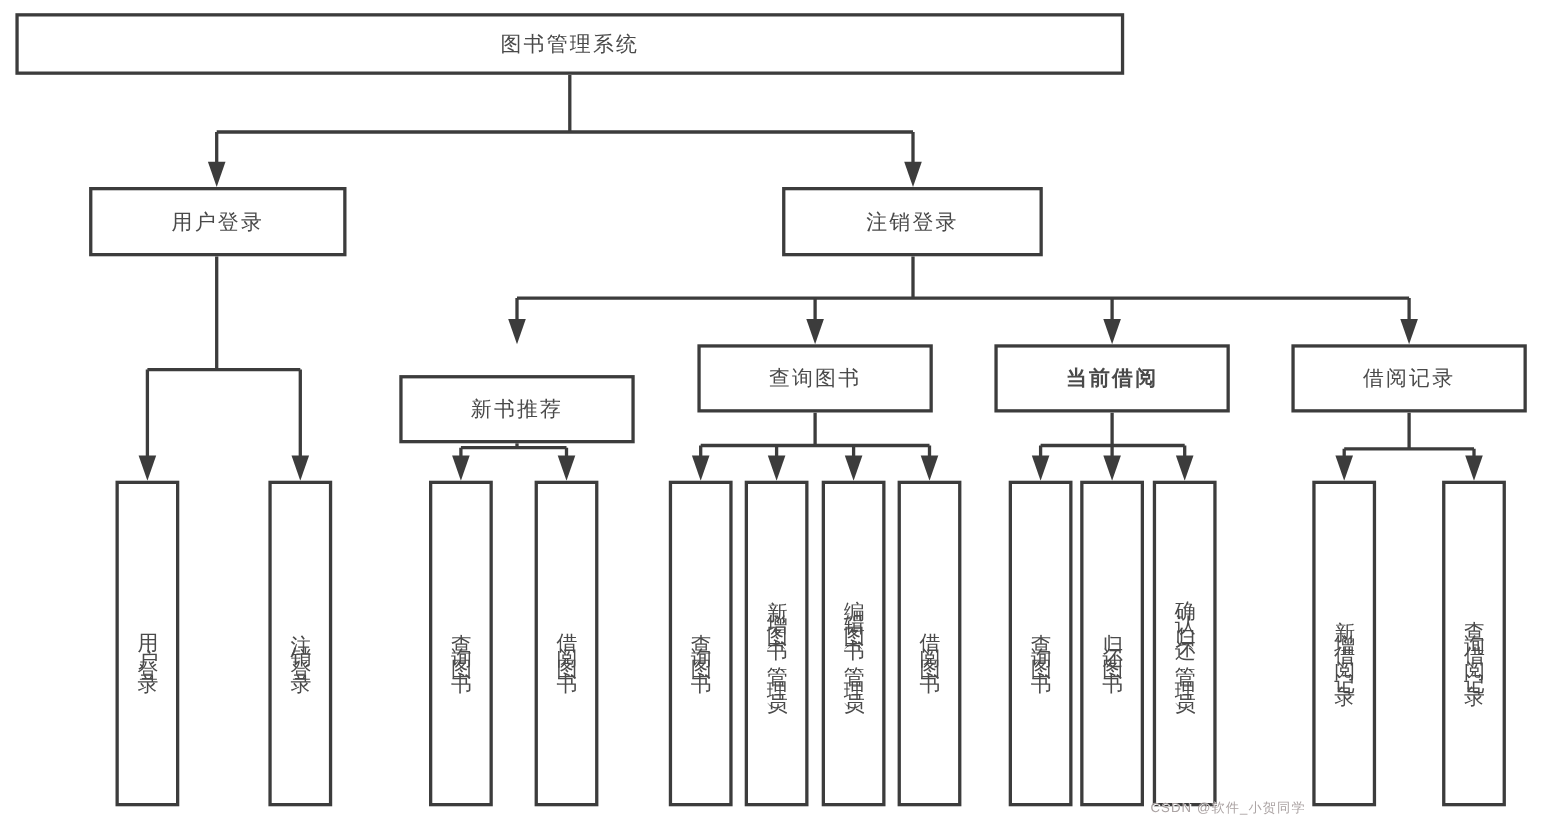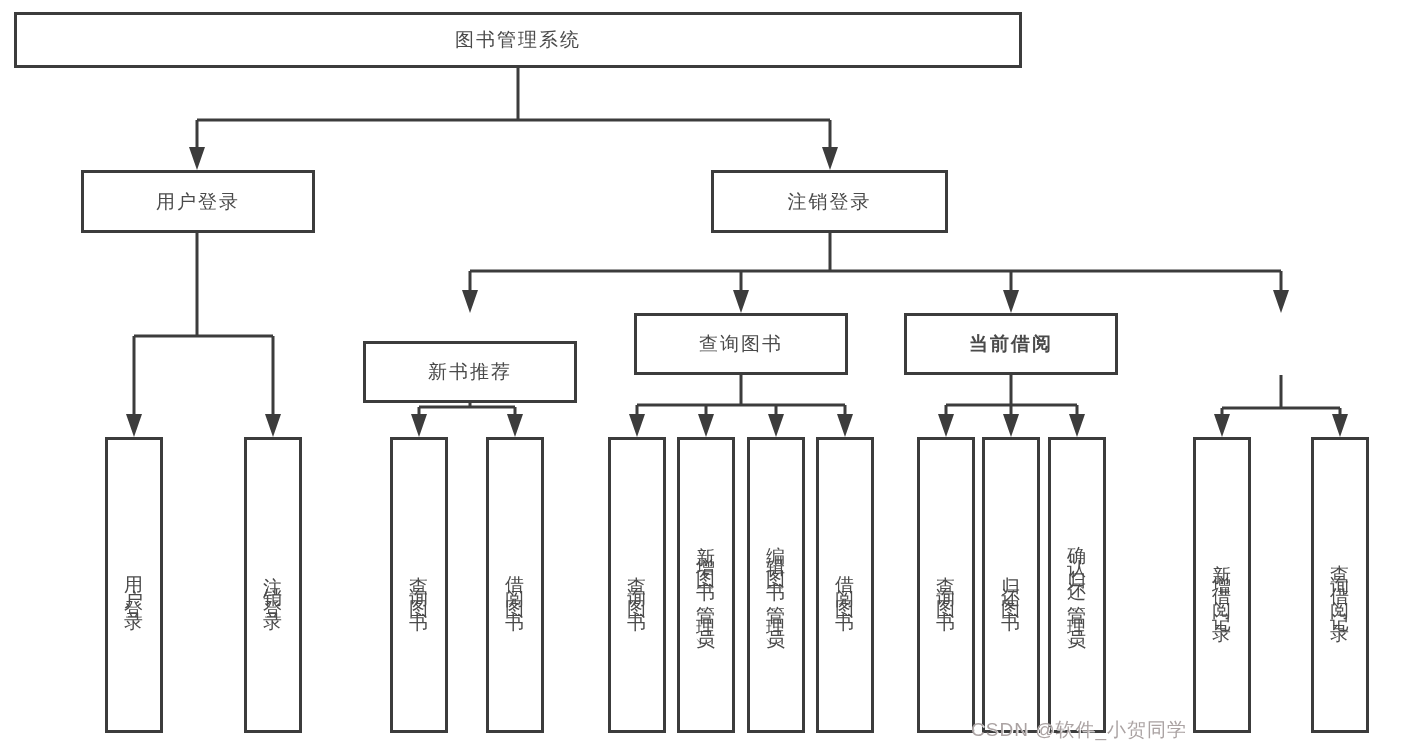--- a/index.html
+++ b/index.html
@@ -39,21 +39,21 @@
   .vbox .vtext {
     writing-mode: vertical-rl;
     text-orientation: mixed;
     letter-spacing: 12px;
     line-height: 1;
   }
   #watermark {
     position: absolute;
     right: 6px;
     bottom: 4px;
-    font-size: 19px;
+    font-size: 12px;
     color: #aba3a3;
     letter-spacing: 1px;
     text-shadow: 1px 1px 0 #ffffff;
   }
 </style>
 </head>
 <body>
 
 <div id="chart">
 
@@ -89,20 +89,21 @@
   </svg>
 
   <div class="box" style="left:14px; top:12px; width:1008px; height:56px;">图书管理系统</div>
 
   <div class="box" style="left:81px; top:170px; width:234px; height:63px;">用户登录</div>
   <div class="box" style="left:711px; top:170px; width:237px; height:63px;">注销登录</div>
 
   <div class="box" style="left:363px; top:313px; width:214px; height:62px;margin-top:28px;">新书推荐</div>
   <div class="box" style="left:634px; top:313px; width:214px; height:62px;">查询图书</div>
   <div class="box" style="left:904px; top:313px; width:214px; height:62px;font-weight:bold;">当前借阅</div>
+  <div class="box" style="left:1174px; top:313px; width:214px; height:62px;">借阅记录</div>
 
   <div class="vbox" style="left:105px; top:437px; width:58px; height:296px;">
     <span class="vtext">用户登录</span>
   </div>
   <div class="vbox" style="left:244px; top:437px; width:58px; height:296px;">
     <span class="vtext">注销登录</span>
   </div>
 
   <div class="vbox" style="left:390px; top:437px; width:58px; height:296px;">
     <span class="vtext">查询图书</span>

